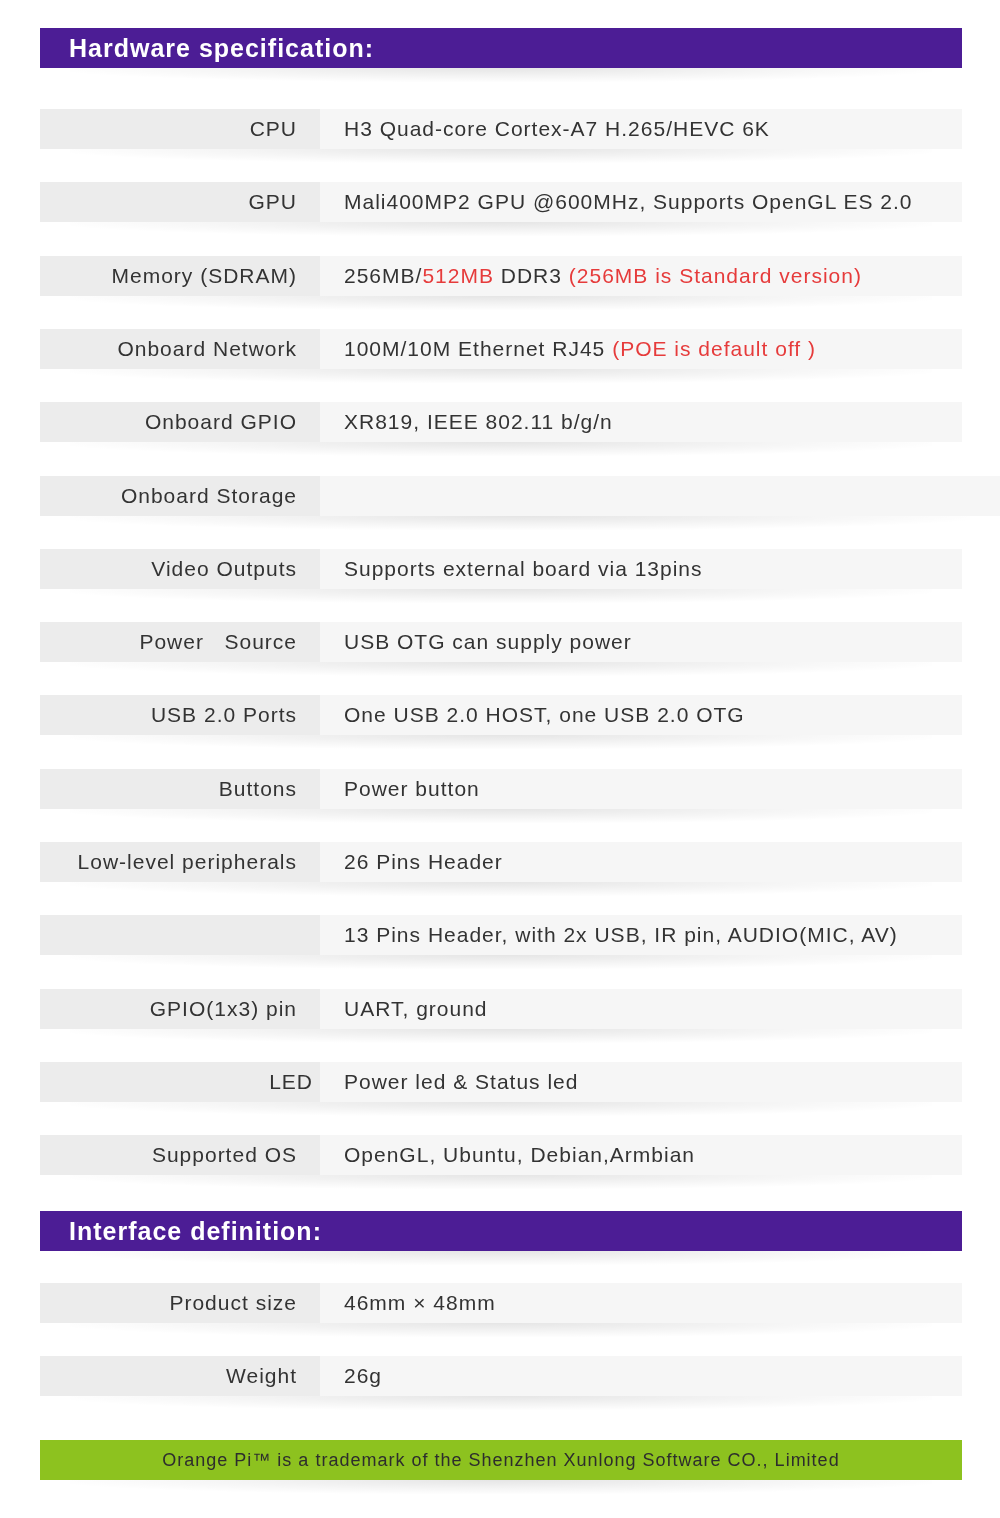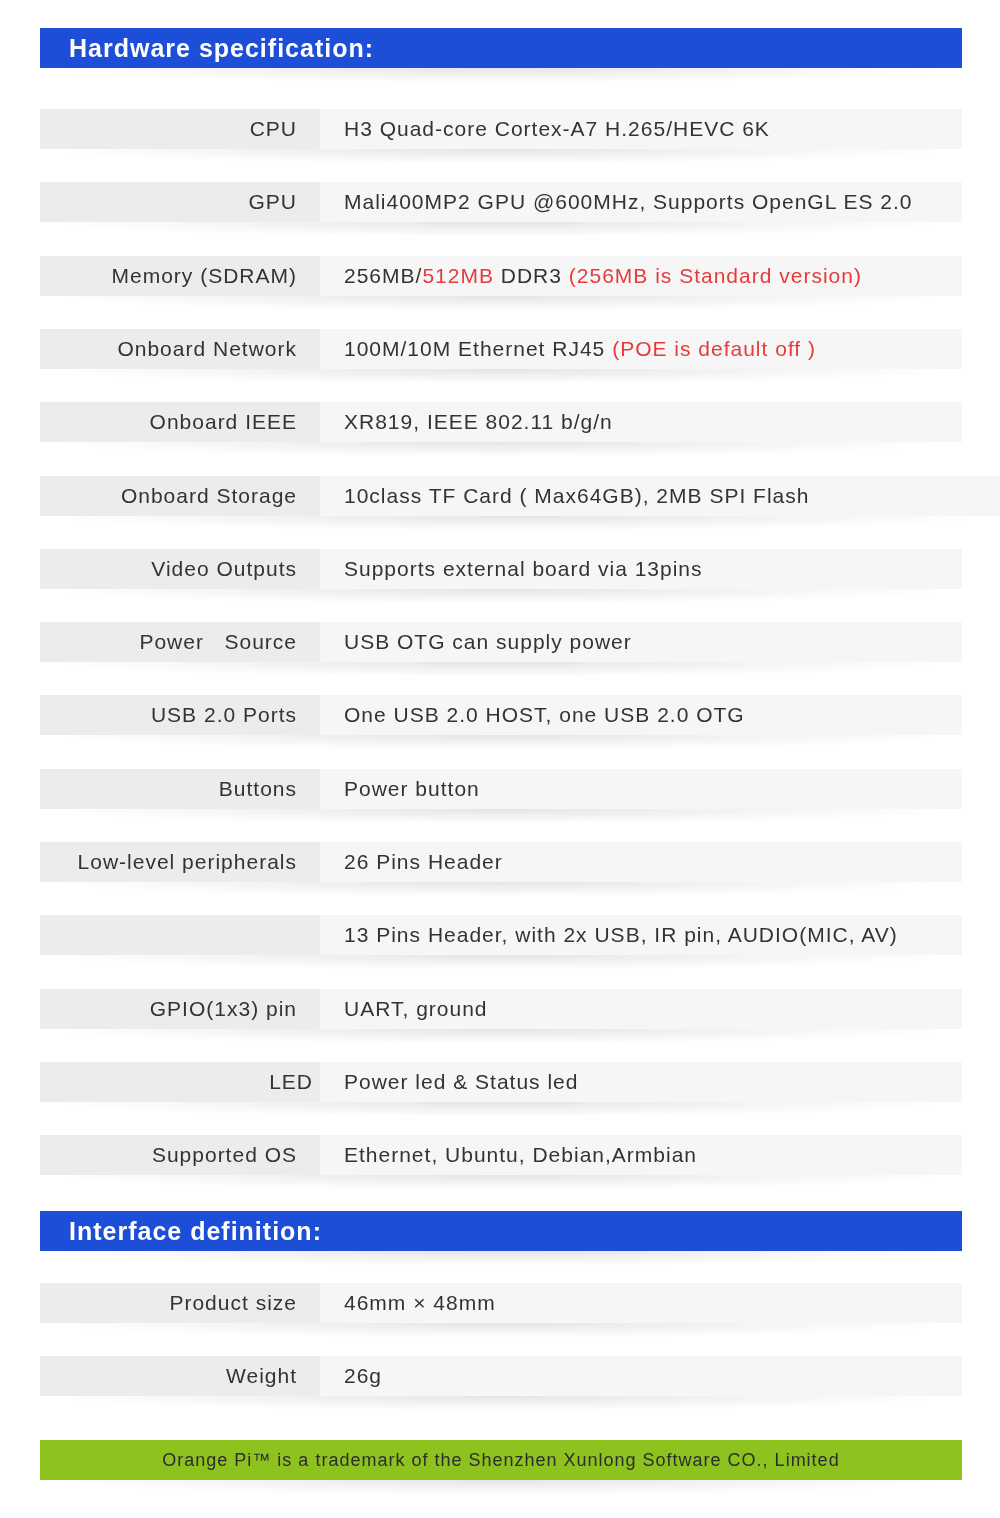--- a/index.html
+++ b/index.html
@@ -1,21 +1,21 @@
 <!DOCTYPE html>
 <html><head>
   <meta charset="utf-8">
   <style>
     html, body { margin: 0; padding: 0; background: #ffffff; }
     body { width: 1000px; height: 1518px; position: relative; overflow: hidden;
       font-family: "Liberation Sans", "DejaVu Sans", sans-serif; color: #333333; }
     .band { position: absolute; left: 40px; width: 922px; height: 40px; }
     .band .shadow { position: absolute; left: 30px; right: 30px; top: 40px; height: 14px;
       background: radial-gradient(ellipse at 50% 0%, rgba(0,0,0,0.10) 0%, rgba(0,0,0,0.04) 45%, rgba(0,0,0,0) 75%); }
-    .section-header { background: #1d4ed8; }
+    .section-header { background: #4c1d95; }
     .section-header .title { position: absolute; left: 29px; top: 0; line-height: 40px;
       color: #ffffff; font-size: 25px; font-weight: bold; letter-spacing: 1px; }
     .row { background: #fde047; }
     .row .label-cell { position: absolute; left: 0; top: 0; width: 280px; height: 40px;
       background: #ececec; }
     .row .label { position: absolute; right: 666px; top: 0; line-height: 40px;
       font-size: 21px; letter-spacing: 1px; color: #333; white-space: pre; text-align: right; }
     .row .value-cell { position: absolute; left: 280px; top: 0; right: 0; height: 40px;
       background: #f6f6f6; }
     .row .value { position: absolute; left: 304px; top: 0; line-height: 40px; font-size: 21px;
@@ -58,29 +58,28 @@
     <div class="band row" style="top: 328.9px;">
       <div class="label-cell"></div>
       <div class="value-cell"></div>
       <span class="label" style="right: auto; left: 0px; width: 257px;">Onboard Network</span>
       <span class="value"><span>100M/10M Ethernet RJ45 </span><span class="red">(POE is default off )</span></span>
       <div class="shadow"></div>
     </div>
     <div class="band row" style="top: 402.2px;">
       <div class="label-cell"></div>
       <div class="value-cell"></div>
-      <span class="label" style="right: auto; left: 0px; width: 257px;">Onboard IEEE</span>
+      <span class="label" style="right: auto; left: 0px; width: 257px;">Onboard GPIO</span>
       <span class="value"><span>XR819, IEEE 802.11 b/g/n</span></span>
       <div class="shadow"></div>
     </div>
     <div class="band row" style="top: 475.5px; padding-left: 38px;">
       <div class="label-cell"></div>
       <div class="value-cell"></div>
       <span class="label" style="right: auto; left: 0px; width: 257px;">Onboard Storage</span>
-      <span class="value"><span>10class TF Card ( Max64GB), 2MB SPI Flash</span></span>
       <div class="shadow"></div>
     </div>
     <div class="band row" style="top: 548.8px;">
       <div class="label-cell"></div>
       <div class="value-cell"></div>
       <span class="label" style="right: auto; left: 0px; width: 257px;">Video Outputs</span>
       <span class="value"><span>Supports external board via 13pins</span></span>
       <div class="shadow"></div>
     </div>
     <div class="band row" style="top: 622.1px;">
@@ -129,21 +128,21 @@
       <div class="label-cell"></div>
       <div class="value-cell"></div>
       <span class="label" style="right: auto; left: 0px; width: 257px; padding-left: 16px;">LED</span>
       <span class="value"><span>Power led &amp; Status led</span></span>
       <div class="shadow"></div>
     </div>
     <div class="band row" style="top: 1135.2px;">
       <div class="label-cell"></div>
       <div class="value-cell"></div>
       <span class="label" style="right: auto; left: 0px; width: 257px;">Supported OS</span>
-      <span class="value"><span>Ethernet, Ubuntu, Debian,Armbian</span></span>
+      <span class="value"><span>OpenGL, Ubuntu, Debian,Armbian</span></span>
       <div class="shadow"></div>
     </div>
   </div>
 
 <div class="band section-header" style="top:1211px;">
   <span class="title">Interface definition:</span>
   <div class="shadow"></div>
 </div>
 
 <div id="if-rows">

